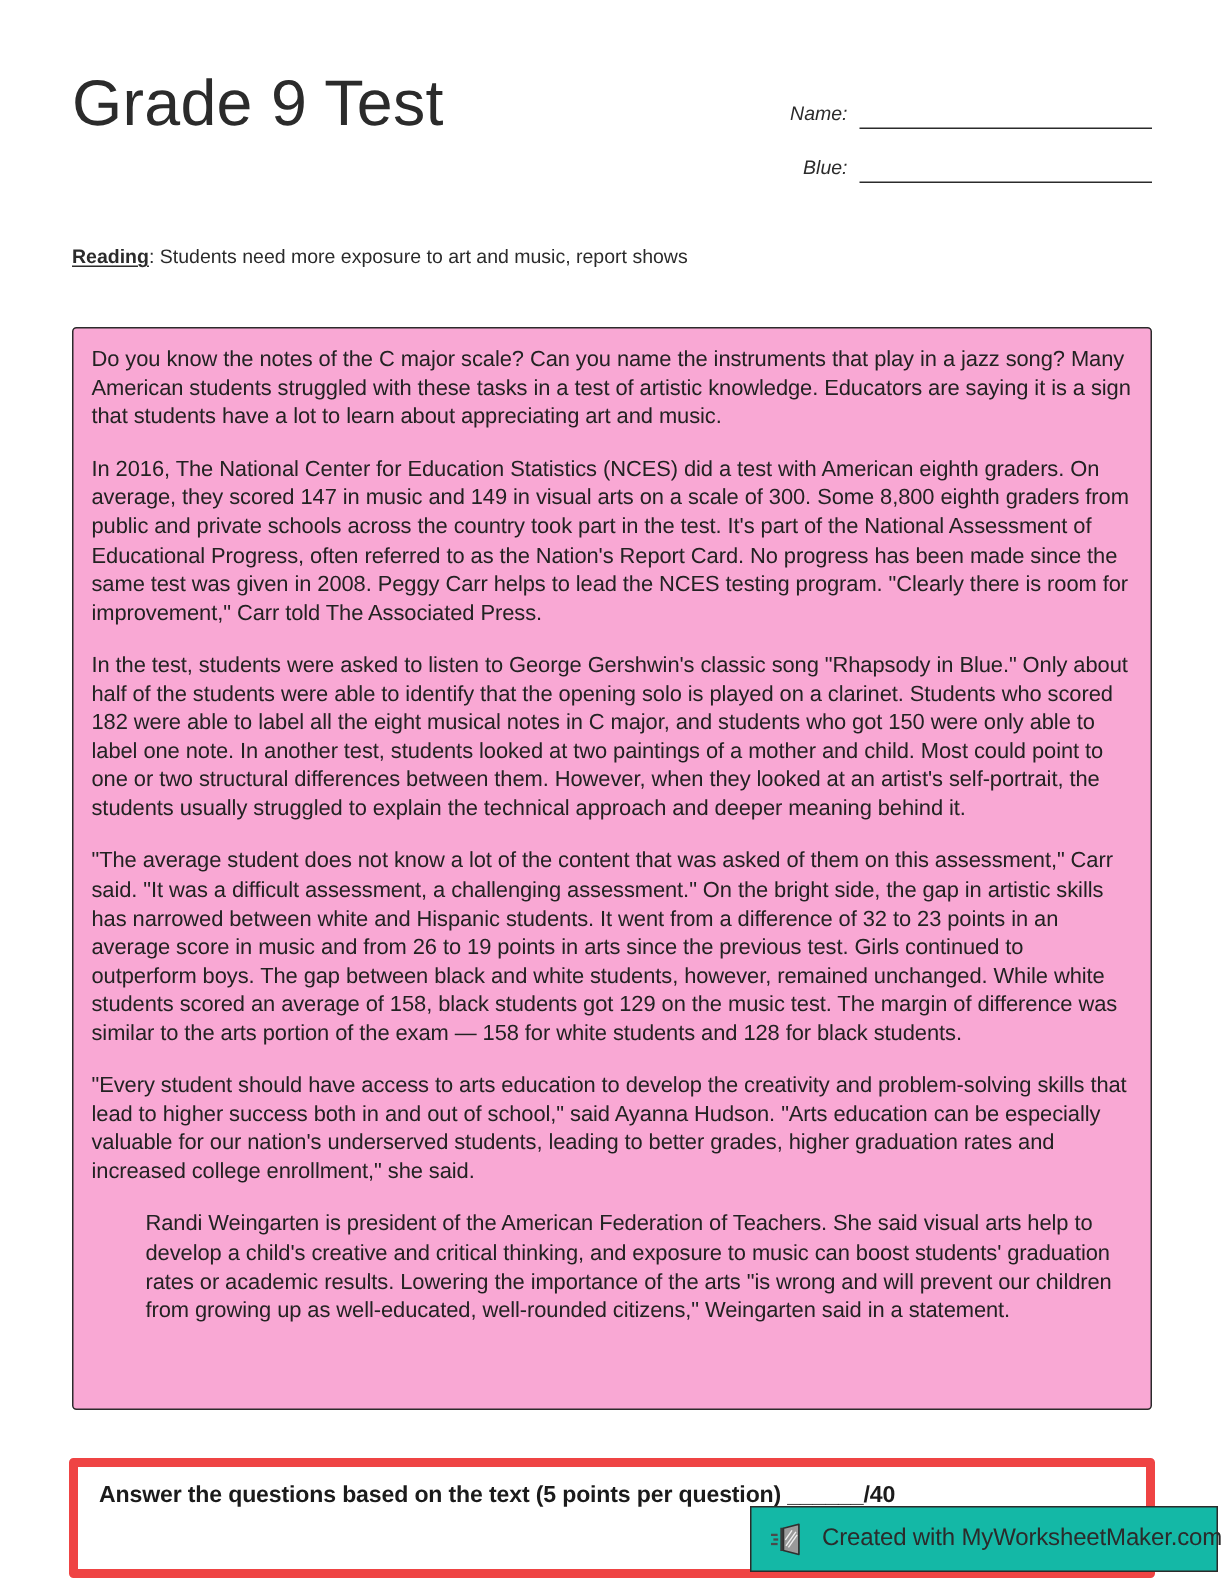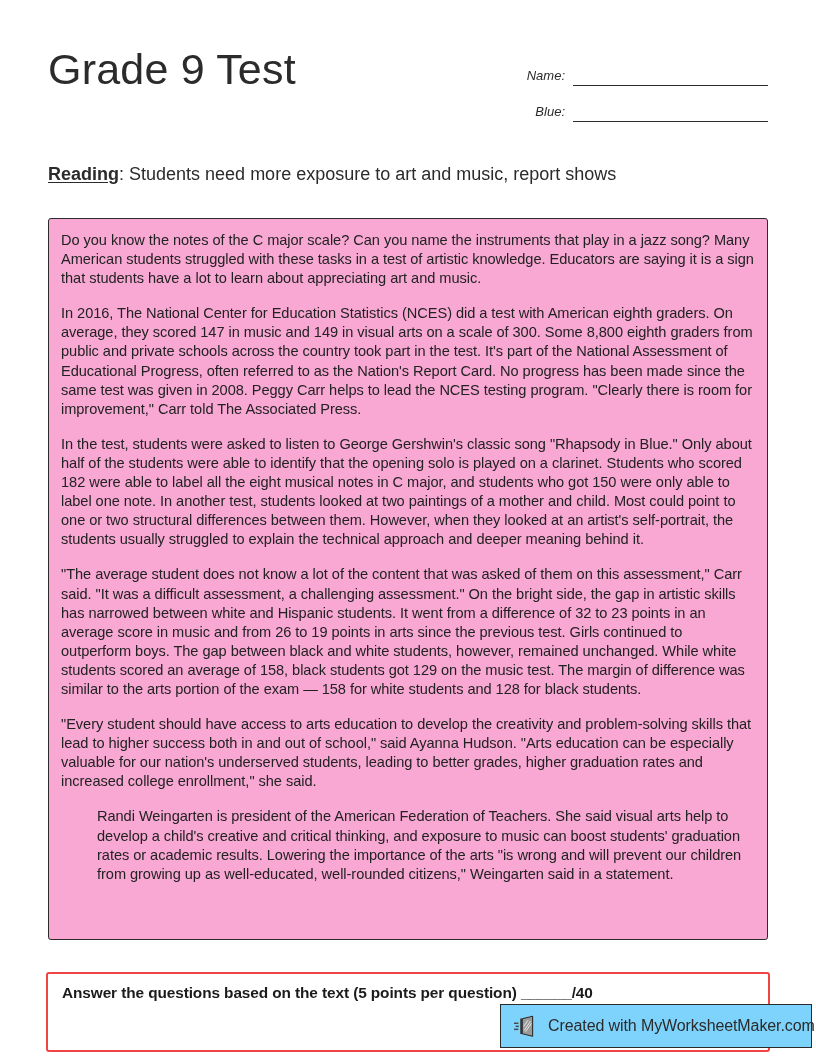--- a/index.html
+++ b/index.html
@@ -68,21 +68,21 @@
     border-bottom: 1.3px solid #2b2b2b;
     height: 26px;
   }
 
   
   .section-heading {
     position: absolute;
     left: 48px;
     top: 163px;
     width: 730px;
-    font-size: 18px;
+    font-size: 13px;
     color: #2b2b2b;
     line-height: 1.3;
     white-space: nowrap;
   }
   .section-heading .kw {
     font-weight: bold;
     text-decoration: underline;
     text-underline-offset: 2px;
   }
 
@@ -113,21 +113,21 @@
   }
 
   
   .answer-box {
     position: absolute;
     left: 46px;
     top: 972px;
     width: 724px;
     height: 80px;
     box-sizing: border-box;
-    border: 2px solid #ef4444;
+    border: 6px solid #ef4444;
     border-radius: 3px;
     background: #ffffff;
   }
   .answer-text {
     position: absolute;
     left: 14px;
     top: 10px;
     font-size: 15.4px;
     font-weight: bold;
     color: #1b1b1b;
@@ -137,21 +137,21 @@
 
   
   .badge {
     position: absolute;
     left: 500px;
     top: 1004px;
     width: 312px;
     height: 44px;
     box-sizing: border-box;
     border: 1.3px solid #2b2b2b;
-    background: #7dd3fc;
+    background: #14b8a6;
     display: flex;
     align-items: center;
     padding-left: 12px;
   }
   .badge-logo {
     width: 26px;
     height: 26px;
     flex: 0 0 26px;
     margin-right: 9px;
     display: block;

